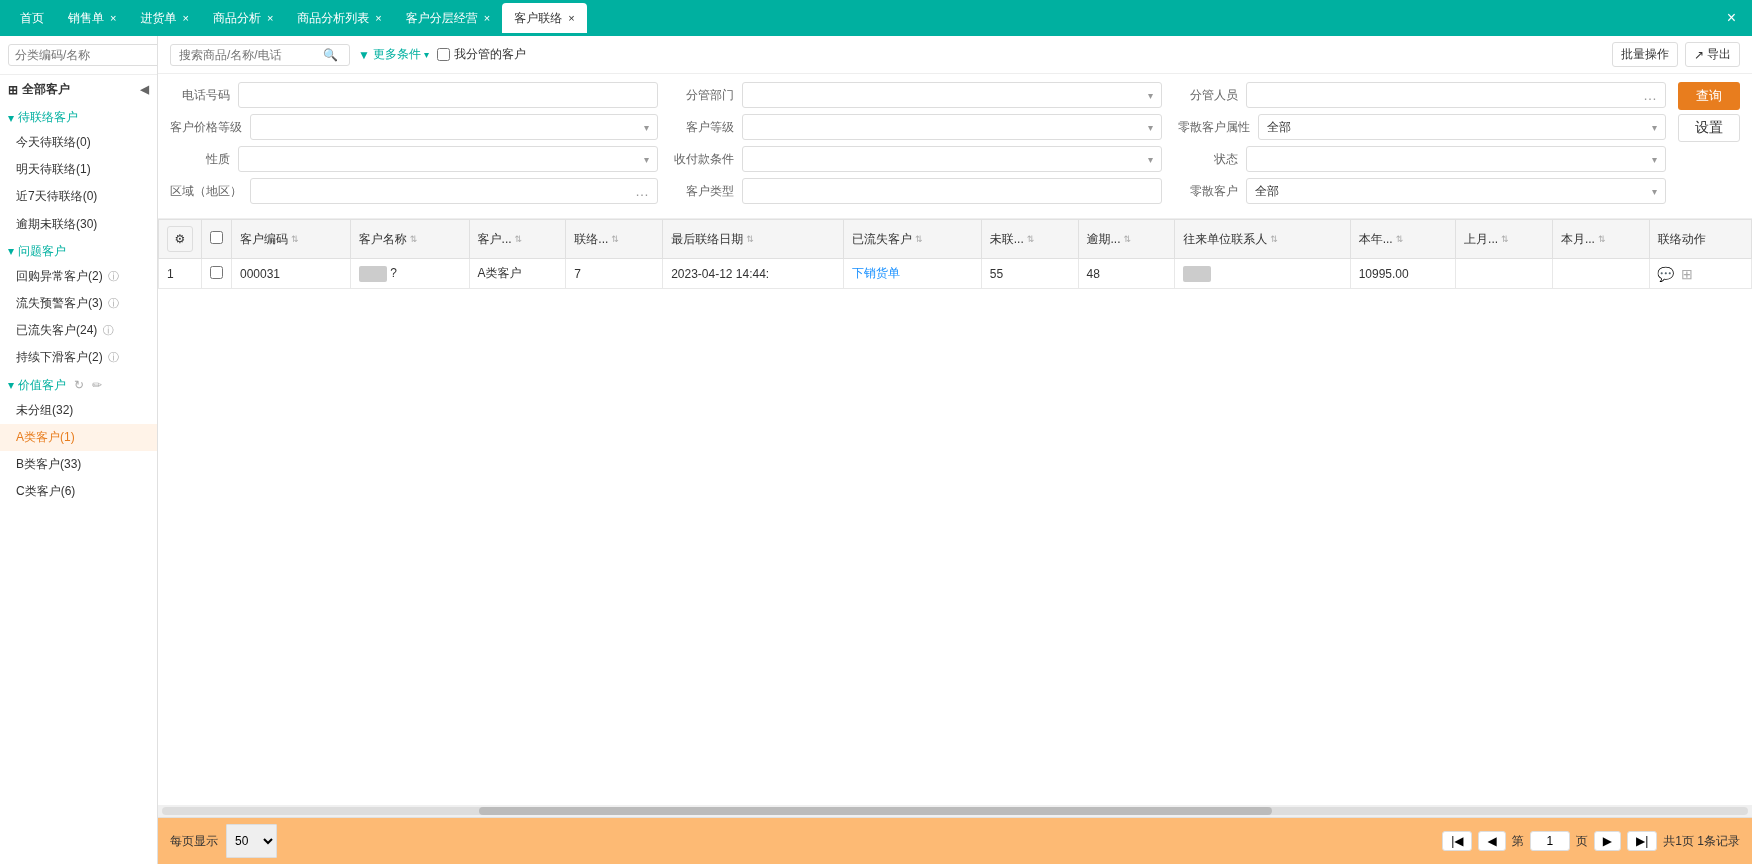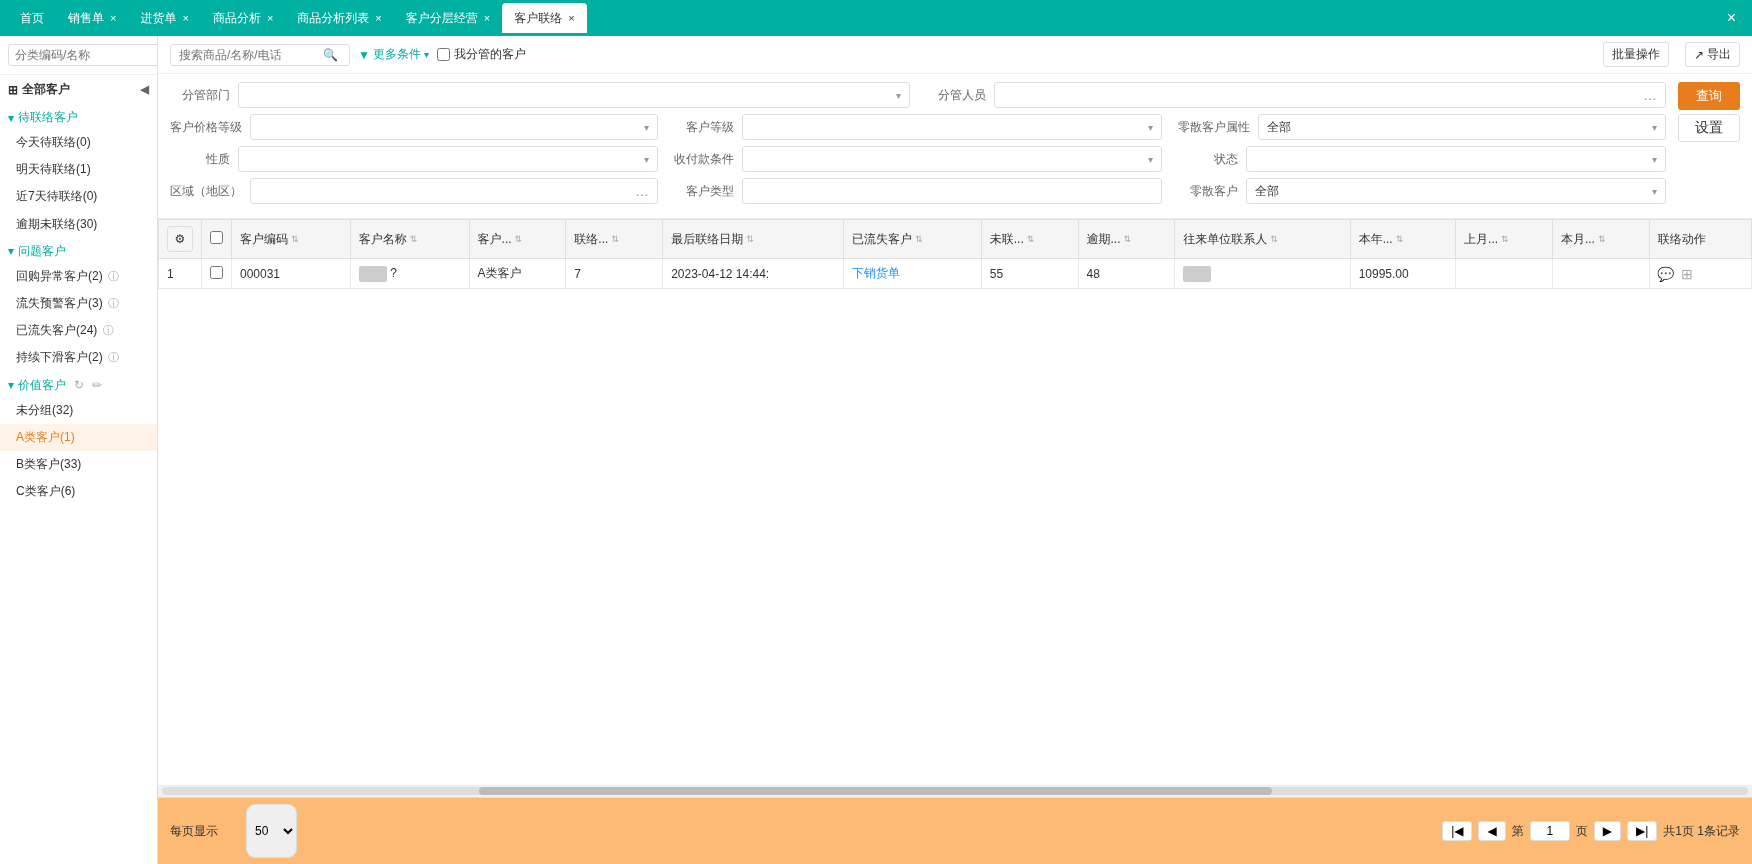--- a/index.html
+++ b/index.html
@@ -152,21 +152,21 @@
       display: flex;
       align-items: center;
       gap: 4px;
       color: #333;
       font-size: 12px;
     }
     .filter-toolbar .spacer { flex: 1; }
     .toolbar-right {
       display: flex;
       align-items: center;
-      gap: 16px;
+      gap: 7px;
     }
     .toolbar-btn {
       display: flex;
       align-items: center;
       gap: 3px;
       cursor: pointer;
       color: #333;
       font-size: 12px;
       padding: 3px 8px;
       border: 1px solid #ddd;
@@ -305,24 +305,23 @@
     .page-input {
       border: 1px solid #ddd;
       border-radius: 3px;
       padding: 2px 6px;
       width: 40px;
       text-align: center;
       font-size: 12px;
     }
     .per-page-select {
       border: 1px solid #ddd;
-      border-radius: 9px;
-      padding: 18px 4px;
-      font-size: 12px;
-      margin-left: 20px;
+      border-radius: 1px;
+      padding: 8px 4px;
+      font-size: 12px;
     }
     
     .scroll-bar-container {
       background: #f0f0f0;
       height: 12px;
       display: flex;
       align-items: center;
       padding: 0 4px;
     }
     .scroll-bar-track {
@@ -503,20 +502,26 @@
           <span>导出</span>
         </div>
       </div>
     </div>
 
     <div class="advanced-filter">
       <div style="display:flex; gap:12px;">
         <div style="flex:1;">
 
           <div class="filter-row">
+            <div class="filter-field">
+              <label>电话号码</label>
+              <div class="field-input" style="flex:1; min-width:120px;">
+                  <span></span>
+                </div>
+            </div>
             <div class="filter-field">
               <label>分管部门</label>
               <div class="field-input" style="flex:1; min-width:120px;">
                   <span></span>
                   <span class="arrow">▾</span>
                 </div>
             </div>
             <div class="filter-field">
               <label>分管人员</label>
               <div class="field-input" style="flex:1; min-width:120px;">

